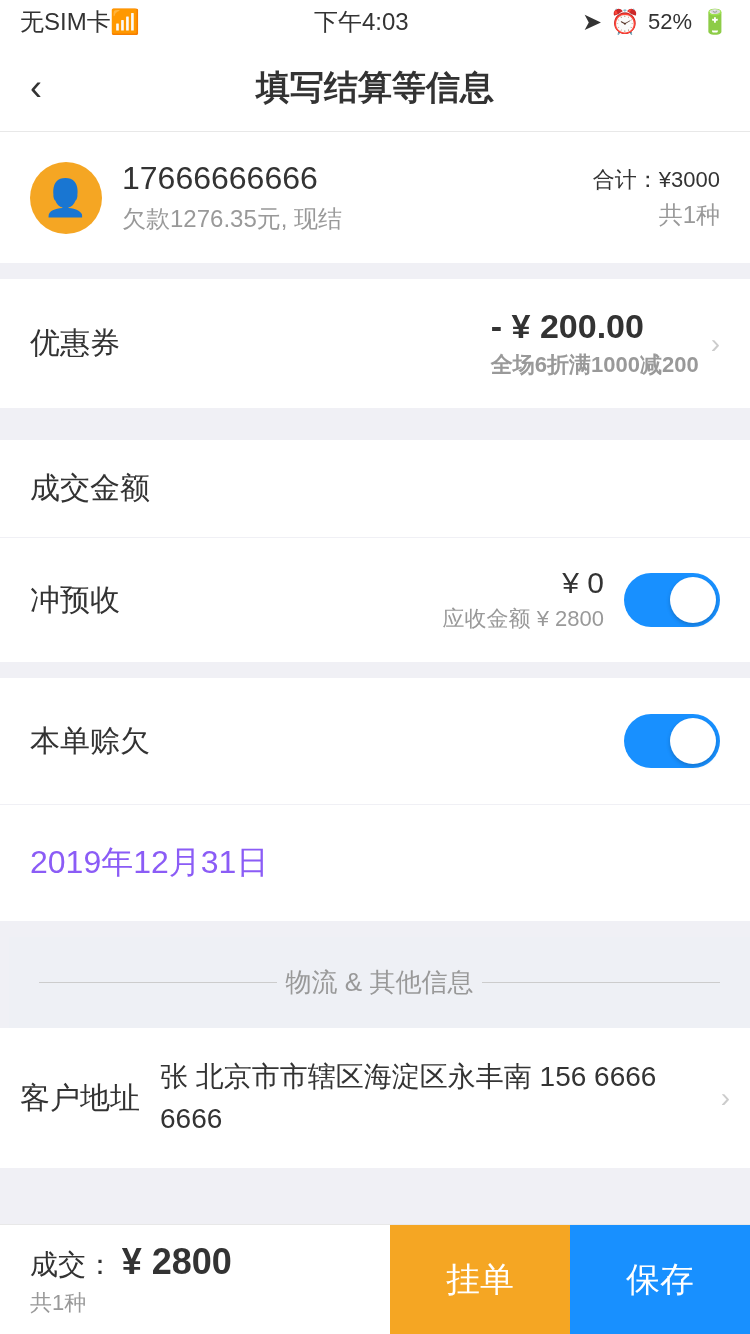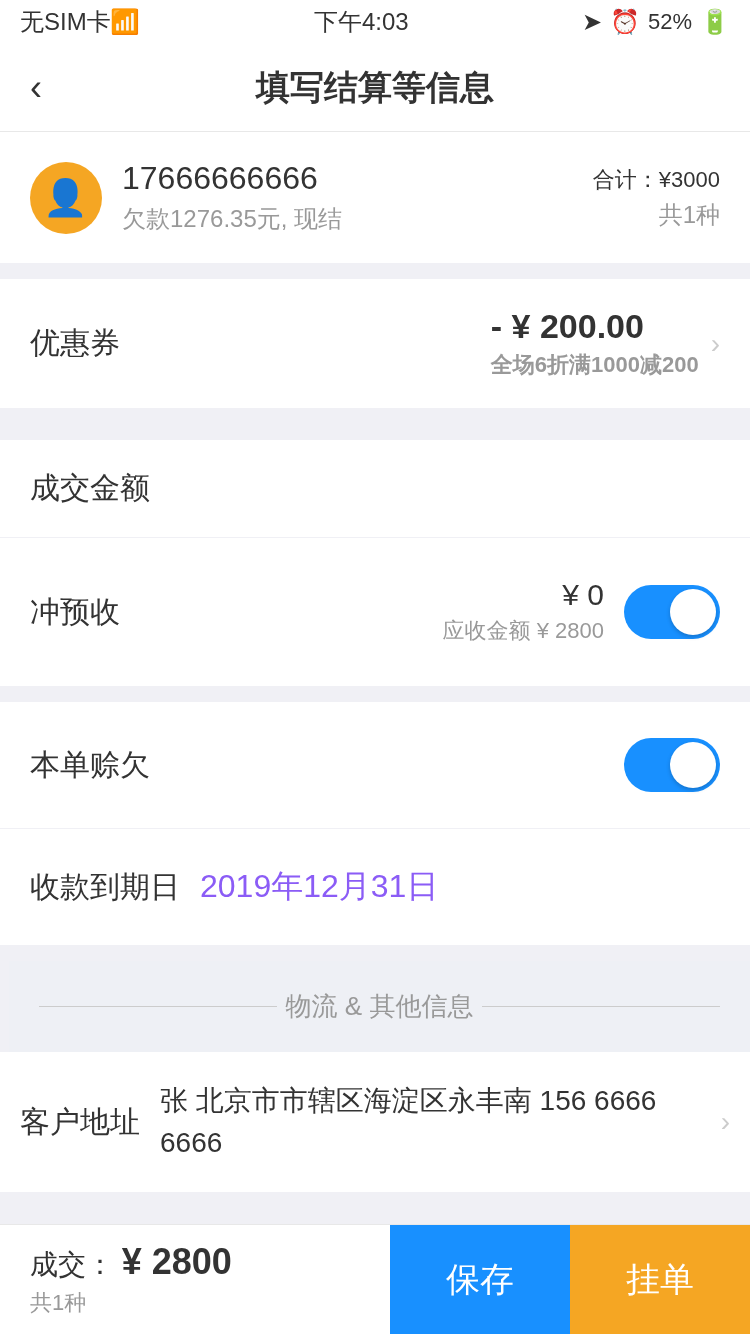--- a/index.html
+++ b/index.html
@@ -120,21 +120,21 @@
       padding: 10px 24px;
       font-size: 26px;
       color: #333;
       background: #fff;
       cursor: pointer;
     }
 
     
     .advance-row {
       background: #fff;
-      padding: 40px 30px;
+      padding: 28px 30px;
       display: flex;
       align-items: center;
       justify-content: space-between;
       border-top: 1px solid #f0f0f5;
       gap: 23px;
     }
     .advance-label { font-size: 30px; color: #333; }
     .advance-right { display: flex; align-items: center; gap: 20px; }
     .advance-value-wrap { text-align: right; }
     .advance-value { font-size: 30px; color: #333; font-weight: 500; }
@@ -313,21 +313,20 @@
 <div class="section-divider"></div>
 
 <div class="debit-row">
   <span class="debit-label">本单赊欠</span>
   <div class="toggle-wrap">
     <div class="toggle-knob"></div>
   </div>
 </div>
 
 <div class="duedate-row">
-  <span class="duedate-label">收款到期日</span>
   <span class="duedate-value">2019年12月31日</span>
 </div>
 
 <div class="section-divider"></div>
 
 <div class="logistics-divider">
   <div class="logistics-line"></div>
   <span class="logistics-text">物流 &amp; 其他信息</span>
   <div class="logistics-line"></div>
 </div>
@@ -341,15 +340,15 @@
 <div class="extra-space"></div>
 
 <div class="bottom-bar">
   <div class="bottom-summary">
     <div>
       <span>成交：</span>
       <span class="deal-amount" style="font-size:36px;font-weight:600;color:#333;">¥ 2800</span>
     </div>
     <div style="font-size:22px;color:#999;margin-top:4px;">共1种</div>
   </div>
+  <button class="bottom-btn btn-hold">挂单</button>
   <button class="bottom-btn btn-save">保存</button>
-  <button class="bottom-btn btn-hold">挂单</button>
 </div>
 
 </body></html>

